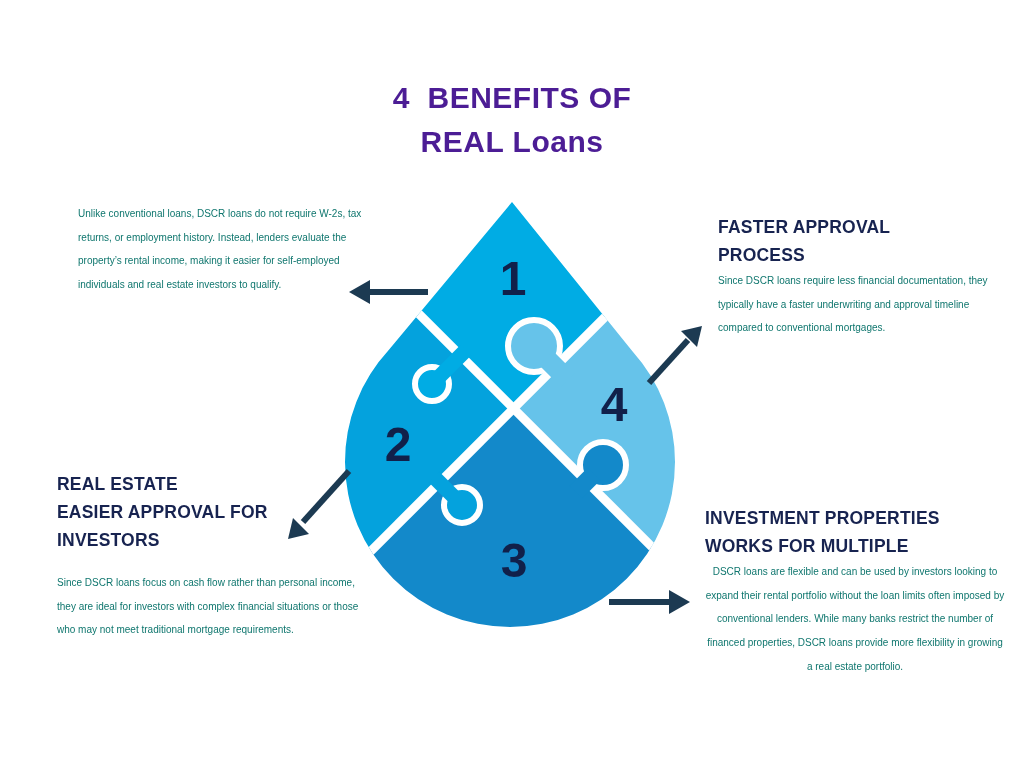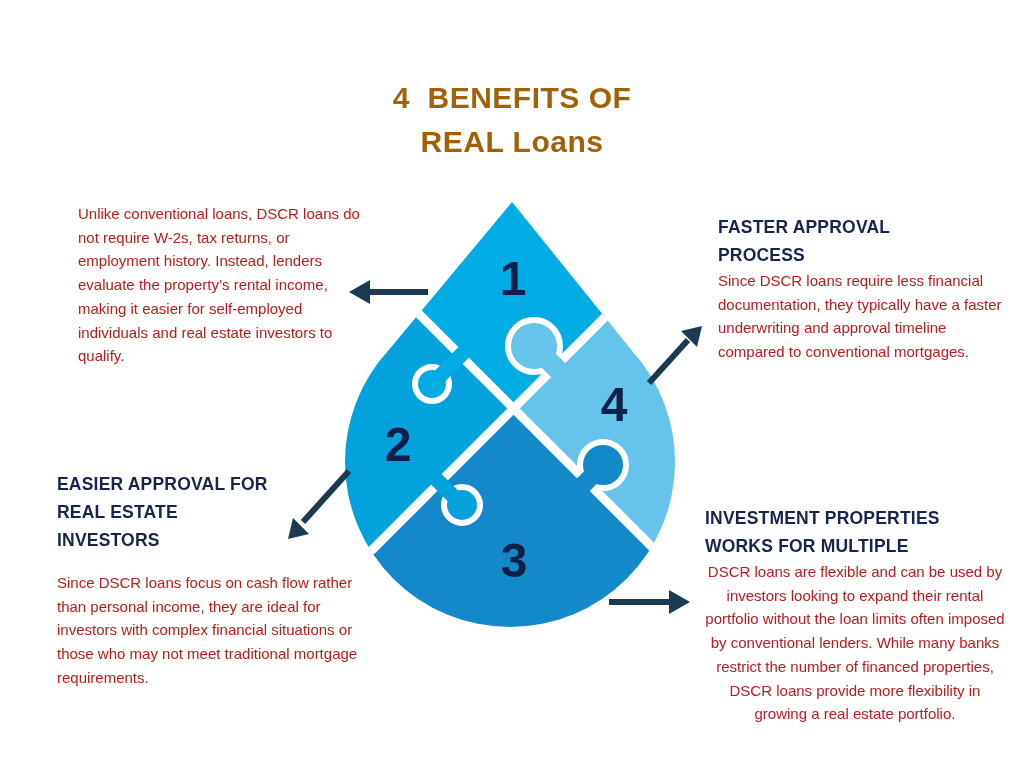--- a/index.html
+++ b/index.html
@@ -19,40 +19,40 @@
     inset: 0;
     width: 1024px;
     height: 768px;
   }
   .title {
     position: absolute;
     left: 312px;
     top: 76px;
     width: 400px;
     text-align: center;
-    color: #a16207;
+    color: #4c1d95;
     font-weight: 700;
     font-size: 30px;
     line-height: 44px;
     letter-spacing: 0.5px;
   }
   .title-line { white-space: pre-wrap; }
   .benefit {
     position: absolute;
   }
   .benefit-heading {
     color: #172350;
     font-weight: 700;
     font-size: 17.5px;
     line-height: 28px;
     letter-spacing: 0.2px;
   }
   .benefit-body {
-    color: #b91c1c;
-    font-size: 15px;
+    color: #0f766e;
+    font-size: 10px;
     line-height: 23.7px;
   }
   .benefit-tl { left: 78px;  top: 199px; width: 296px; }
   .benefit-tr { left: 718px; top: 213px; width: 292px; }
   .benefit-bl { left: 57px;  top: 470px; width: 310px; }
   .benefit-br { left: 705px; top: 504px; width: 300px; }
   .benefit-tl .benefit-body { margin-top: 3px; }
   .benefit-tr .benefit-body { margin-top: 0; }
   .benefit-bl .benefit-body { margin-top: 17px; }
   .benefit-br .benefit-body { margin-top: 0px; text-align: center; }
@@ -131,22 +131,22 @@
 <div class="benefit benefit-tr">
   <div class="benefit-heading">
     <div>FASTER APPROVAL</div>
     <div>PROCESS</div>
   </div>
   <div class="benefit-body">Since DSCR loans require less financial documentation, they typically have a faster underwriting and approval timeline compared to conventional mortgages.</div>
 </div>
 
 <div class="benefit benefit-bl">
   <div class="benefit-heading">
+    <div>REAL ESTATE</div>
     <div>EASIER APPROVAL FOR</div>
-    <div>REAL ESTATE</div>
     <div>INVESTORS</div>
   </div>
   <div class="benefit-body">Since DSCR loans focus on cash flow rather than personal income, they are ideal for investors with complex financial situations or those who may not meet traditional mortgage requirements.</div>
 </div>
 
 <div class="benefit benefit-br">
   <div class="benefit-heading">
     <div>INVESTMENT PROPERTIES</div>
     <div>WORKS FOR MULTIPLE</div>
   </div>

